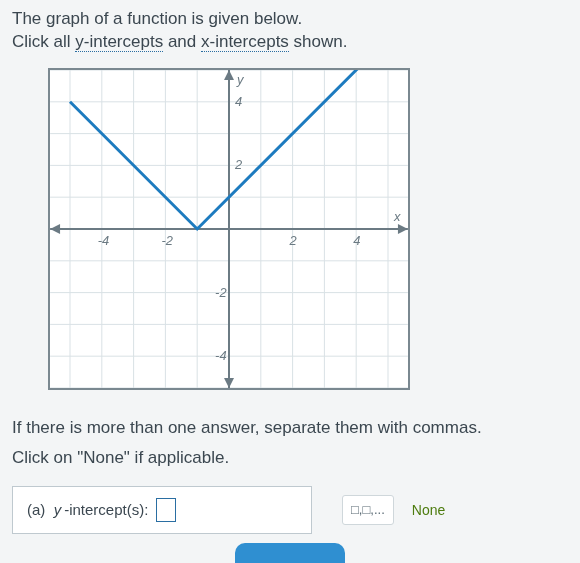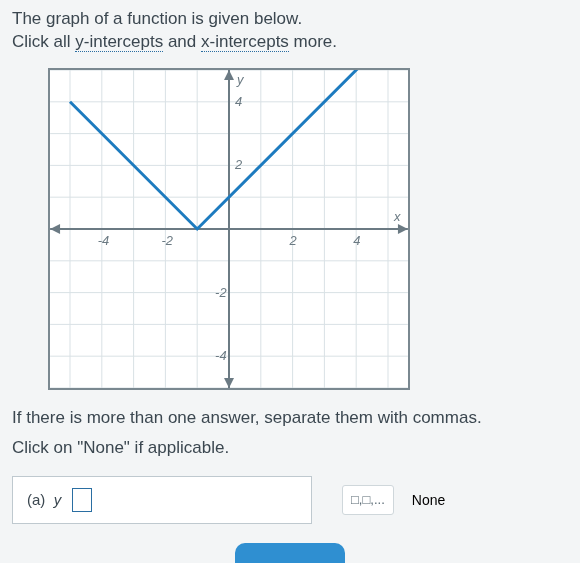--- a/index.html
+++ b/index.html
@@ -29,21 +29,21 @@
     margin-top: 14px;
     width: 362px;
     height: 322px;
     margin-left: 36px;
     background: #ffffff;
     border: 2px solid #7a8890;
     position: relative;
   }
   .graph-wrap svg { display: block; }
   .instr {
-    margin-top: 18px;
+    margin-top: 28px;
     font-size: 17px;
     color: #3b4750;
   }
   .instr .spaced { margin-top: 10px; display: block; }
   .answer-row {
     margin-top: 18px;
     display: flex;
     align-items: stretch;
     gap: 30px;
   }
@@ -85,42 +85,42 @@
     display: flex;
     align-items: center;
     justify-content: center;
     font-size: 13px;
     color: #5a6a74;
     cursor: pointer;
     padding: 0 8px;
   }
   .none-txt {
     font-size: 14px;
-    color: #000000;
+    color: #4d7c0f;
     text-align: right;
   }
   .dots {
     position: absolute;
     bottom: 0;
     left: 50%;
     transform: translateX(-50%);
     width: 110px;
     height: 20px;
     background: #2f8fd1;
     border-radius: 10px 10px 0 0;
   }
 </style>
 </head>
 <body>
 
 <div class="prompt-line">
   <span>The graph of a function is given below.</span>
 </div>
 <div class="prompt-line">
-  <span>Click all </span><span class="term">y-intercepts</span><span> and </span><span class="term">x-intercepts</span><span> more.</span>
+  <span>Click all </span><span class="term">y-intercepts</span><span> and </span><span class="term">x-intercepts</span><span> shown.</span>
 </div>
 
 <div class="graph-wrap">
   <svg viewBox="0 0 360 320" width="358" height="318">
 
     <g stroke="#d9e1e5" stroke-width="1">
       <line x1="20" y1="0" x2="20" y2="320"></line>
       <line x1="52" y1="0" x2="52" y2="320"></line>
       <line x1="84" y1="0" x2="84" y2="320"></line>
       <line x1="116" y1="0" x2="116" y2="320"></line>
@@ -172,21 +172,21 @@
 </div>
 
 <div class="instr">
   <span>If there is more than one answer, separate them with commas.</span>
   <span class="spaced">Click on "None" if applicable.</span>
 </div>
 
 <div class="answer-row">
   <div class="answer-box">
     <span>(a)</span>&nbsp;&nbsp;
-    <span class="yvar">y</span>
+    <span class="yvar">y</span><span>-intercept(s):</span>
     <span class="answer-input"></span>
   </div>
   <div class="tool-strip">
     <button class="tool-btn">□,□,...</button>
     <span class="none-txt">None</span>
   </div>
 </div>
 
 <div class="dots"></div>
 

